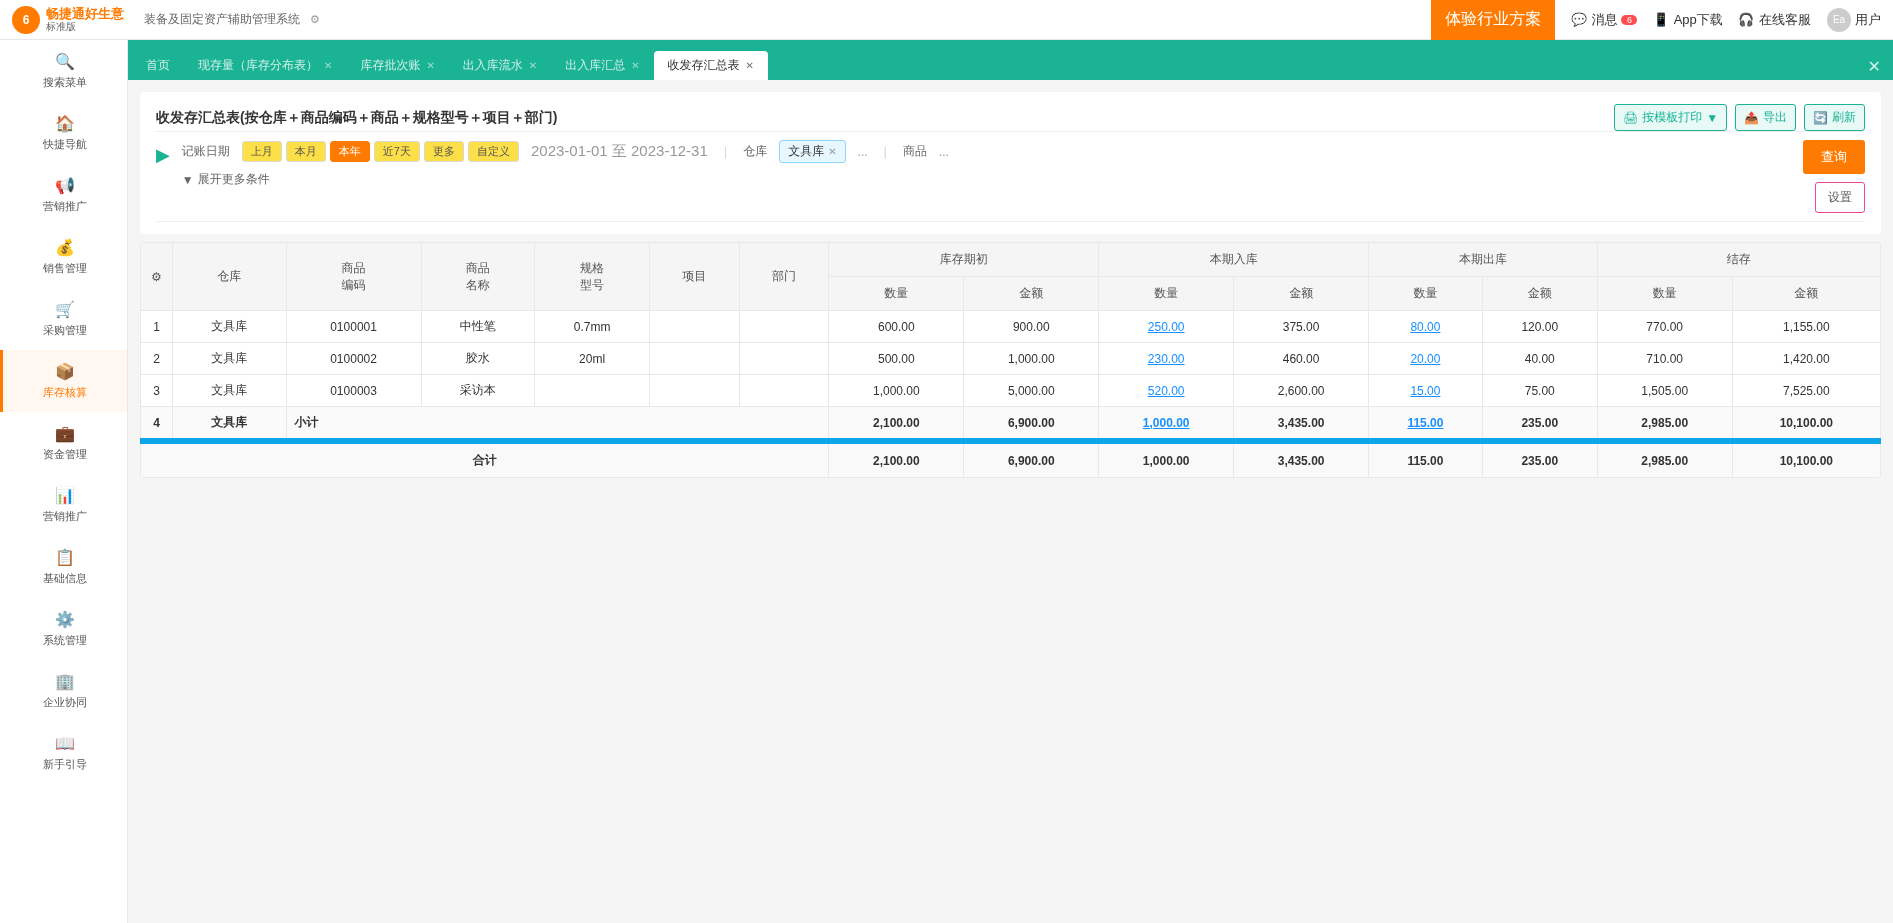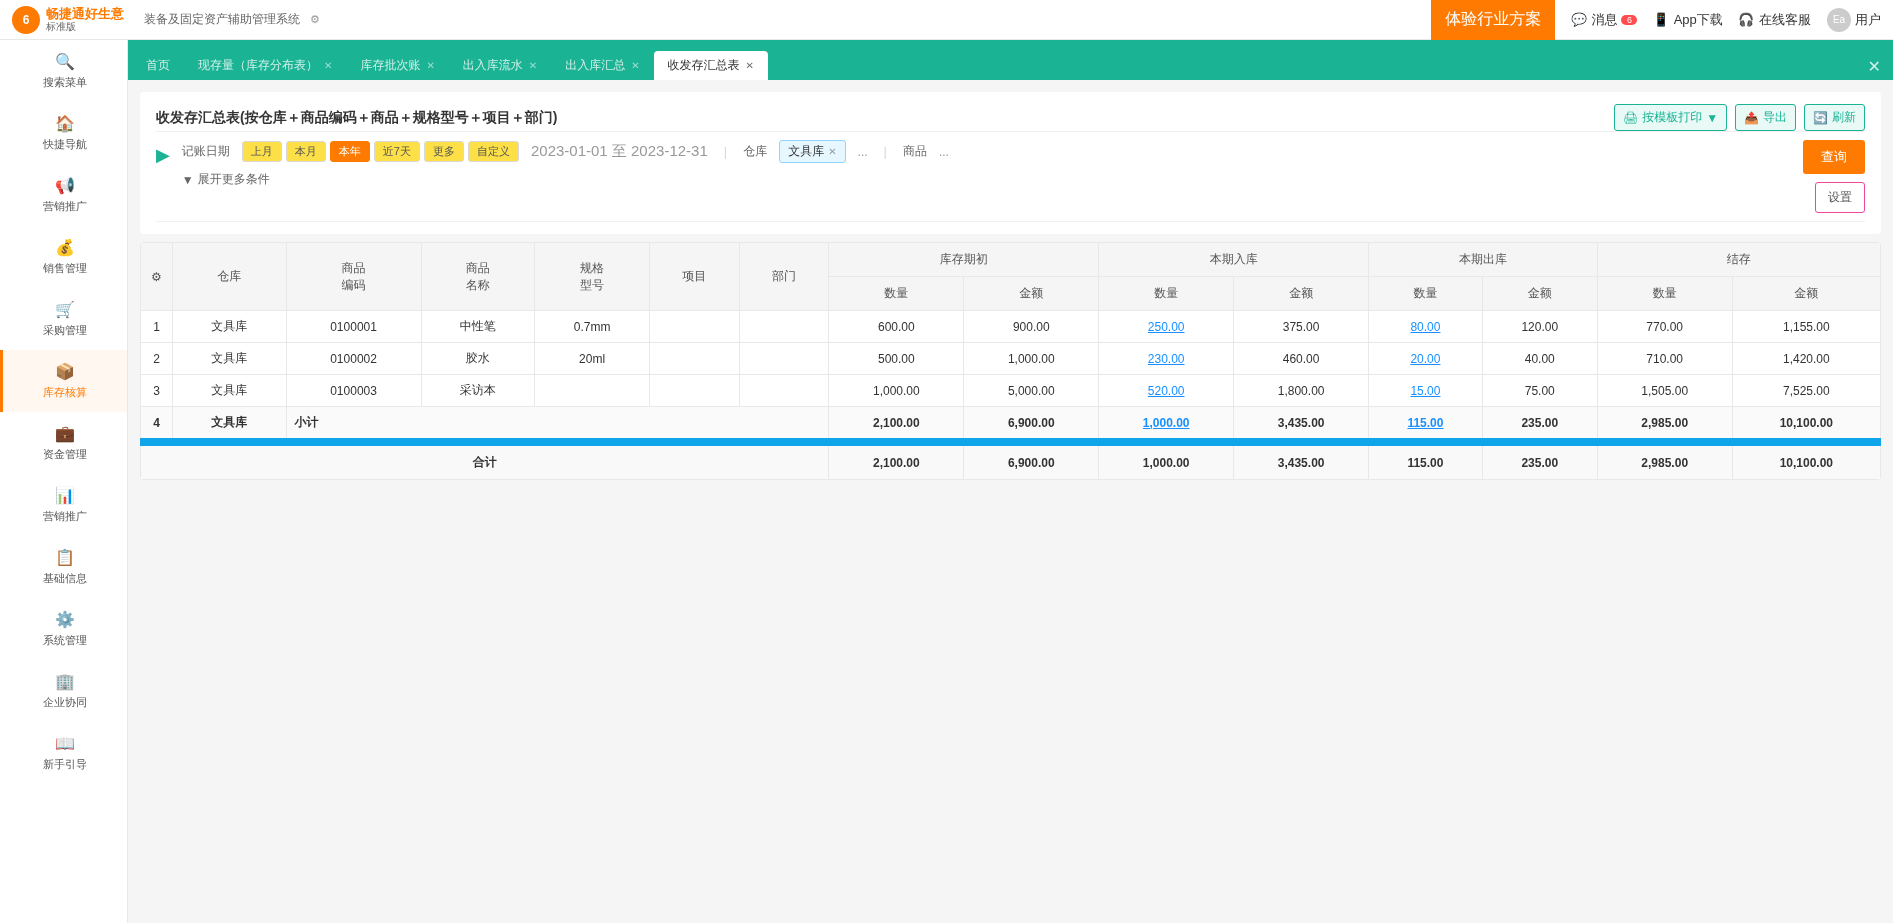--- a/index.html
+++ b/index.html
@@ -57,21 +57,21 @@
     table { width: 100%; border-collapse: collapse; font-size: 12px; }
     thead tr { background: #f5f5f5; }
     th { padding: 8px 10px; text-align: center; color: #555; font-weight: 500; border: 1px solid #e8e8e8; white-space: nowrap; }
     td { padding: 7px 10px; text-align: center; border: 1px solid #e8e8e8; color: #333; }
     .th-group { text-align: center; }
     .subtotal-row { font-weight: bold; background: #fafafa; }
     .subtotal-row td { font-weight: bold; }
     .link-text { color: #1890ff; text-decoration: underline; cursor: pointer; }
 
     
-    .table-footer { background: #f9f9f9; border-top: 8px solid #0ea5e9; }
+    .table-footer { background: #f9f9f9; border-top: 6px solid #0ea5e9; }
     .table-footer td { font-weight: bold; padding: 8px 10px; border: 1px solid #e8e8e8; }
 
     
     ::-webkit-scrollbar { width: 6px; height: 6px; }
     ::-webkit-scrollbar-track { background: #f1f1f1; }
     ::-webkit-scrollbar-thumb { background: #ccc; border-radius: 3px; }
 
     .toggle-btn { background: #e8f9f6; border: 1px solid #1ab394; color: #1ab394; padding: 4px 8px; border-radius: 3px; cursor: pointer; font-size: 12px; display: flex; align-items: center; gap: 4px; }
     .query-btn { background: #ff7a00; color: #fff; border: none; padding: 8px 18px; border-radius: 3px; cursor: pointer; font-size: 13px; }
     .setting-btn { background: #fff; border: 1px solid #ec4899; color: #555; padding: 6px 12px; border-radius: 3px; cursor: pointer; font-size: 12px; margin-top: 4px; }
@@ -328,21 +328,21 @@
       <td>3</td>
       <td>文具库</td>
       <td>0100003</td>
       <td>采访本</td>
       <td></td>
       <td></td>
       <td></td>
       <td>1,000.00</td>
       <td>5,000.00</td>
       <td><span class="link-text">520.00</span></td>
-      <td>1,800.00</td>
+      <td>2,600.00</td>
       <td><span class="link-text">15.00</span></td>
       <td>75.00</td>
       <td>1,505.00</td>
       <td>7,525.00</td>
     </tr>
                   <tr class="subtotal-row">
     <td>4</td>
     <td><strong>文具库</strong></td>
     <td colspan="5" style="text-align:left;padding-left:8px;">小计</td>
     <td>2,100.00</td>

